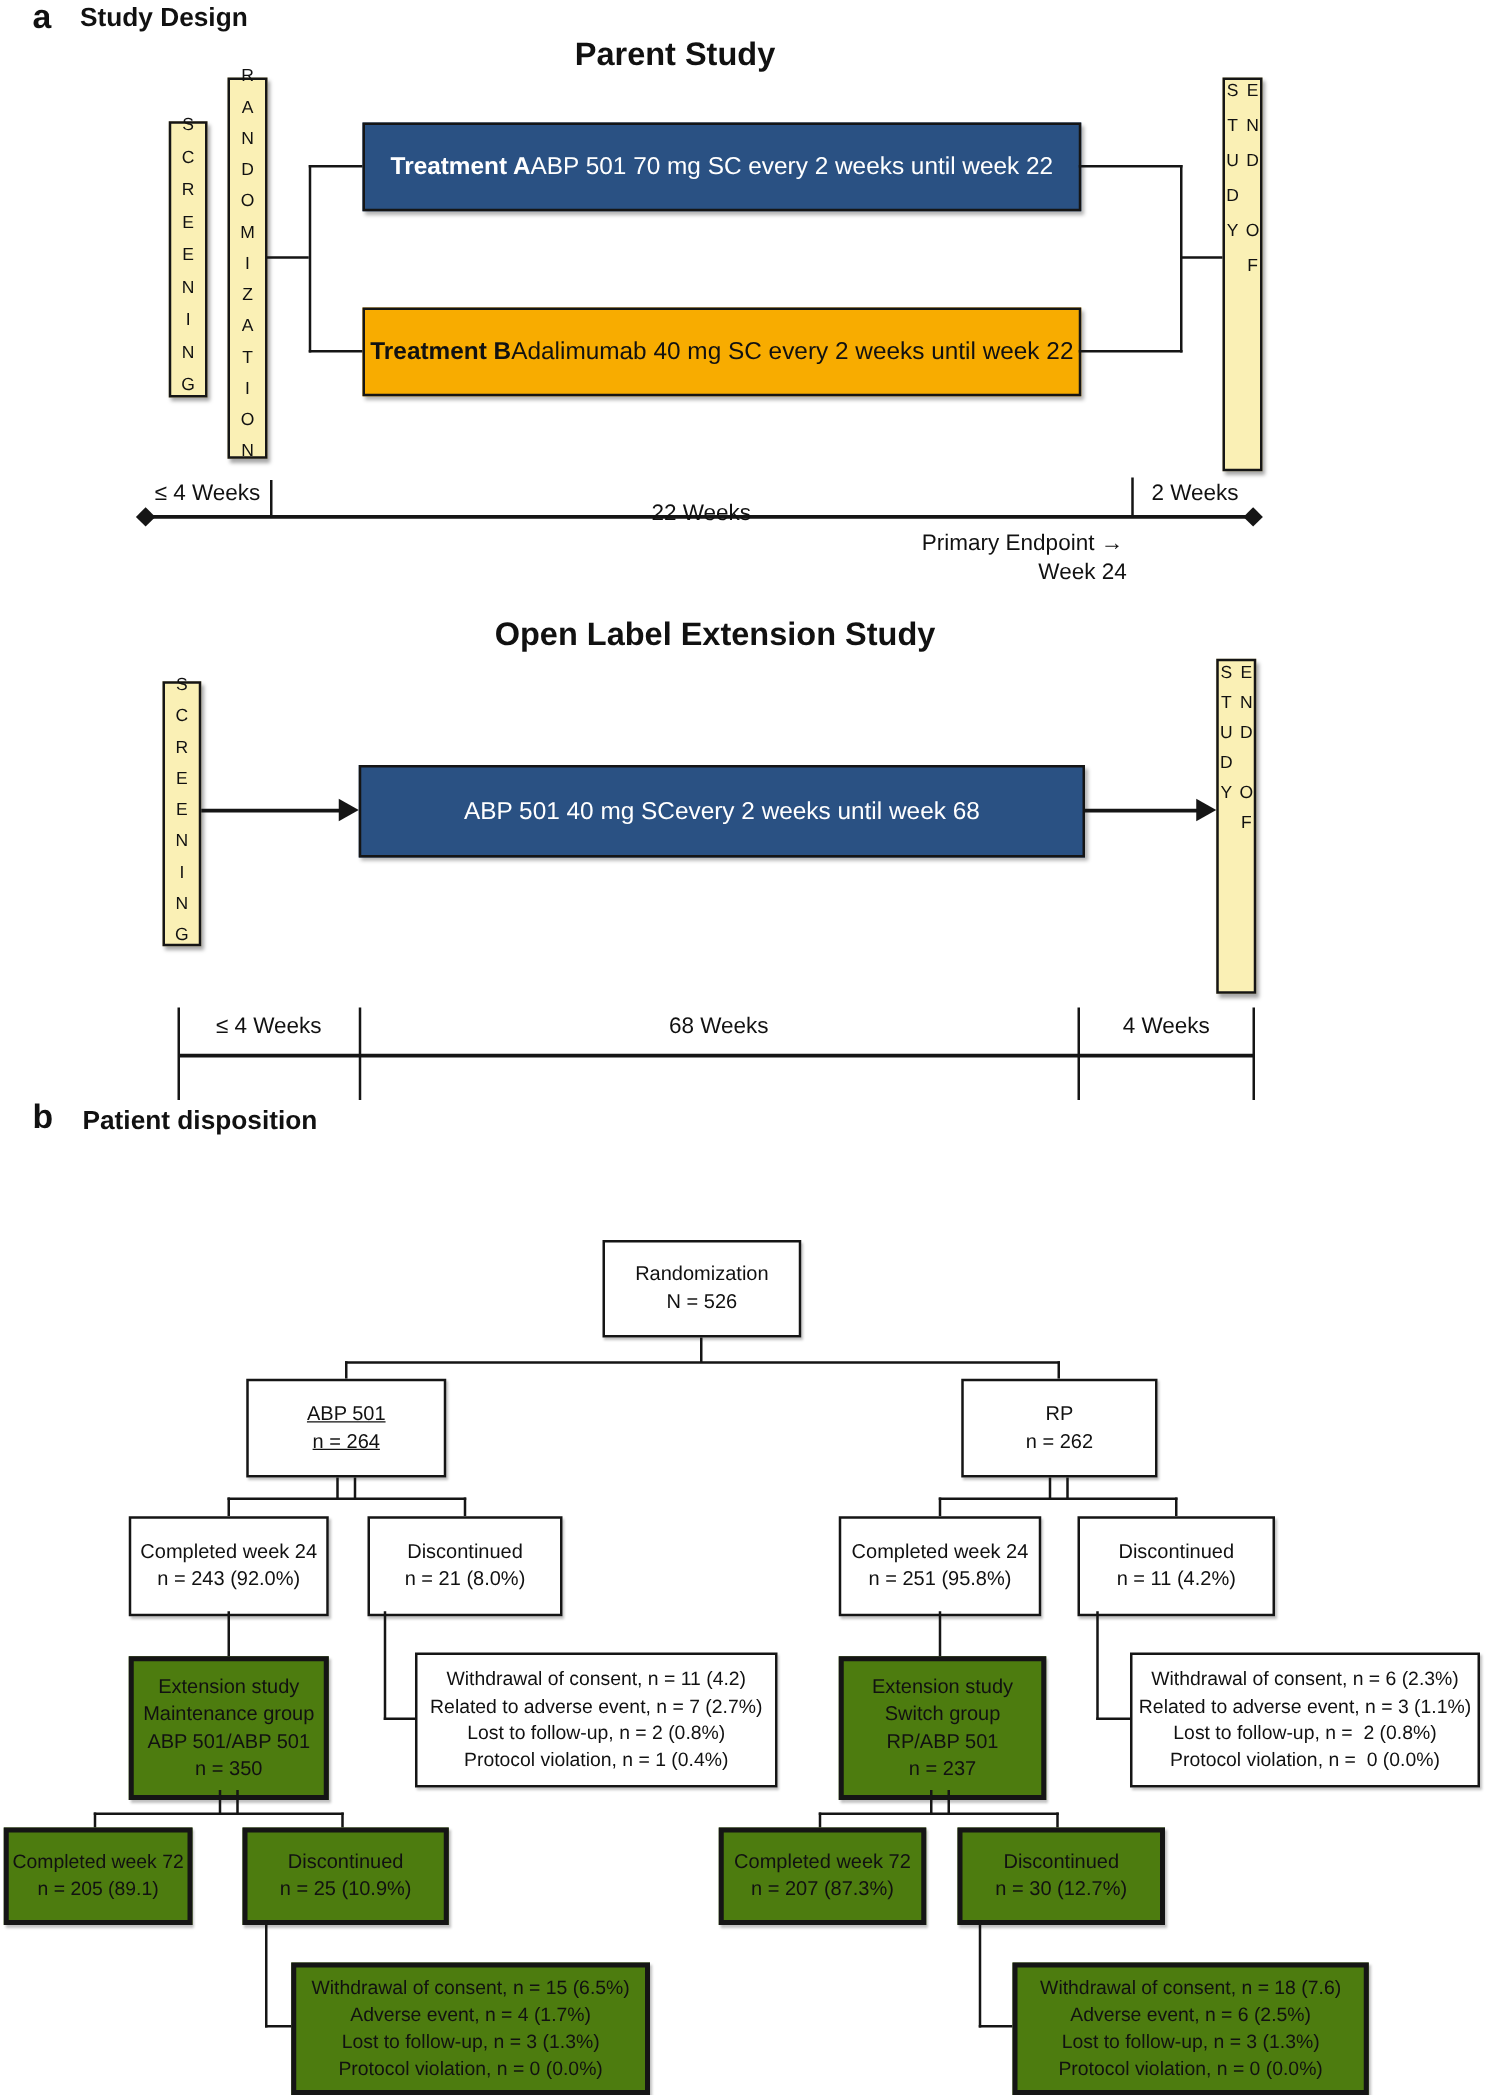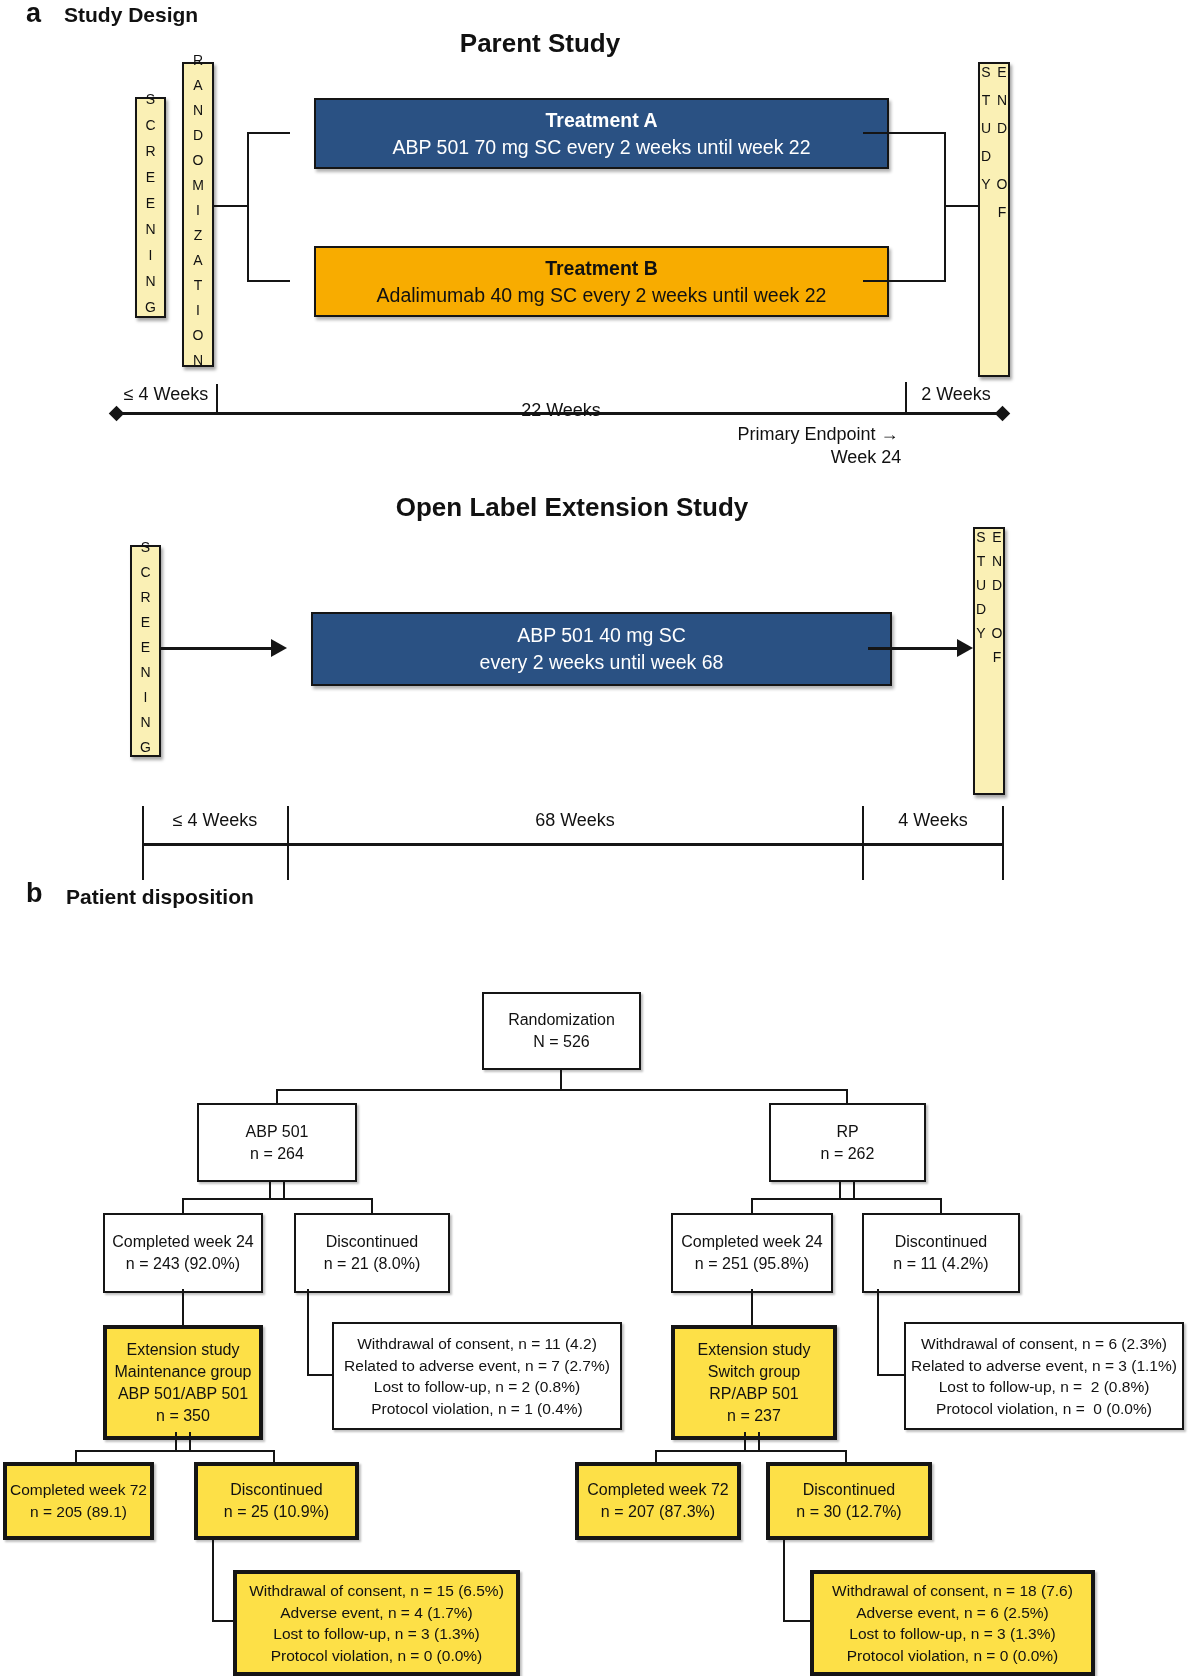--- a/index.html
+++ b/index.html
@@ -13,39 +13,38 @@
   .panel-title { position:absolute; font-weight:bold; font-size:21px; }
   .big-title { position:absolute; font-weight:bold; font-size:26px; transform:translateX(-50%); white-space:nowrap; }
   .vert {
     position:absolute; background:#FAF0B5; border:2px solid #151515;
     writing-mode:vertical-rl; text-orientation:upright;
     display:flex; align-items:center; justify-content:center;
     font-size:14px; color:#111; box-shadow:2px 3px 3px rgba(0,0,0,0.35);
   }
   .treat {
     position:absolute; border:2px solid #151515;
-    display:flex; flex-direction:column; justify-content:center; align-items:center;
+    display:flex; flex-direction:row; justify-content:center; align-items:center;
     text-align:center; font-size:19.5px; line-height:27px;
     box-shadow:2px 3px 3px rgba(0,0,0,0.3);
-    margin-left:24px;
   }
   .treat.blue { background:#2A5183; color:#fff; }
   .treat.amber { background:#F8AC00; color:#111; }
   .treat .t1 { font-weight:bold; }
   .tlabel { position:absolute; font-size:18px; transform:translateX(-50%); white-space:nowrap; }
   .tick { position:absolute; background:#151515; }
   .diamond { position:absolute; width:11px; height:11px; background:#151515; transform:rotate(45deg); }
   .ahead { position:absolute; width:0; height:0; border-top:9px solid transparent; border-bottom:9px solid transparent; border-left:16px solid #151515; }
   .bx {
     position:absolute; border:2px solid #151515; background:#fff;
     display:flex; flex-direction:column; justify-content:center; align-items:center;
     text-align:center; font-size:16px; line-height:22px;
     box-shadow:1.5px 2px 2px rgba(0,0,0,0.25);
   }
-  .bx.thick { border-width:4px; background:#fde047; }
+  .bx.thick { border-width:4px; background:#4d7c0f; }
   .bx .pre { white-space:pre; }
   .reasons { font-size:15.5px; line-height:21.5px; }
 </style>
 </head>
 <body>
 
 <div class="canvas">
 
   <div class="panel-label" style="left:26px; top:-2px;">a</div>
   <div class="panel-title" style="left:64px; top:3px;">Study Design</div>
@@ -117,21 +116,21 @@
   <div class="bx" style="left:482px; top:992px; width:155px; height:74px;">
     <div>Randomization</div>
     <div>N = 526</div>
   </div>
 
   <div class="ln" style="left:560px; top:1070px; width:2px; height:20px;"></div>
   <div class="ln" style="left:276px; top:1089px; width:572px; height:2px;"></div>
   <div class="ln" style="left:276px; top:1089px; width:2px; height:14px;"></div>
   <div class="ln" style="left:846px; top:1089px; width:2px; height:14px;"></div>
 
-  <div class="bx" style="left:197px; top:1103px; width:156px; height:75px;">
+  <div class="bx" style="left:197px; top:1103px; width:156px; height:75px;text-decoration:underline;">
     <div>ABP 501</div>
     <div>n = 264</div>
   </div>
   <div class="bx" style="left:769px; top:1103px; width:153px; height:75px;">
     <div>RP</div>
     <div>n = 262</div>
   </div>
 
   <div class="ln" style="left:269px; top:1182px; width:2px; height:18px;"></div>
   <div class="ln" style="left:283px; top:1182px; width:2px; height:18px;"></div>

